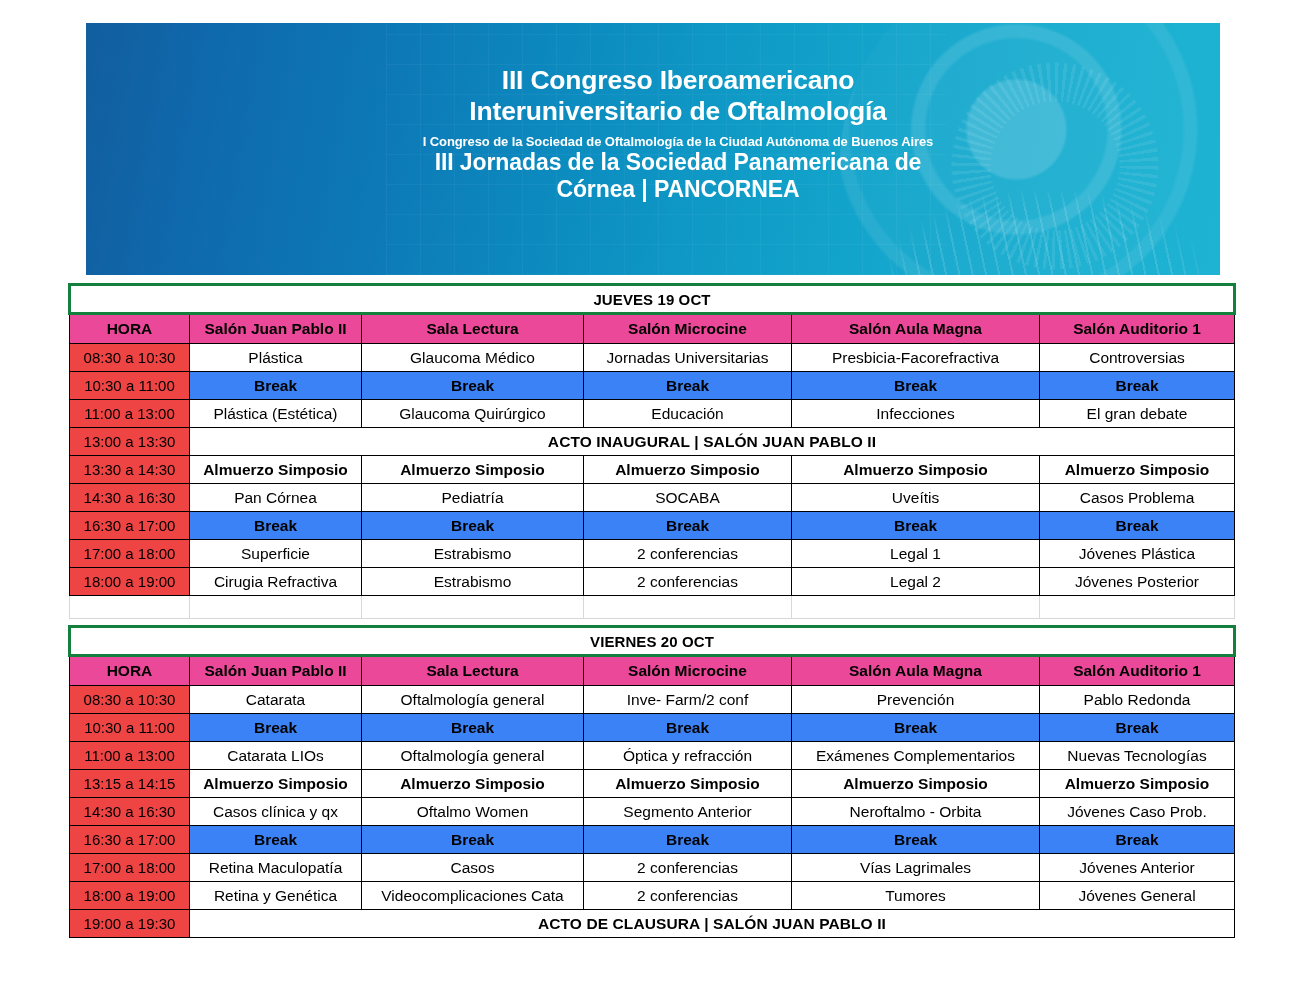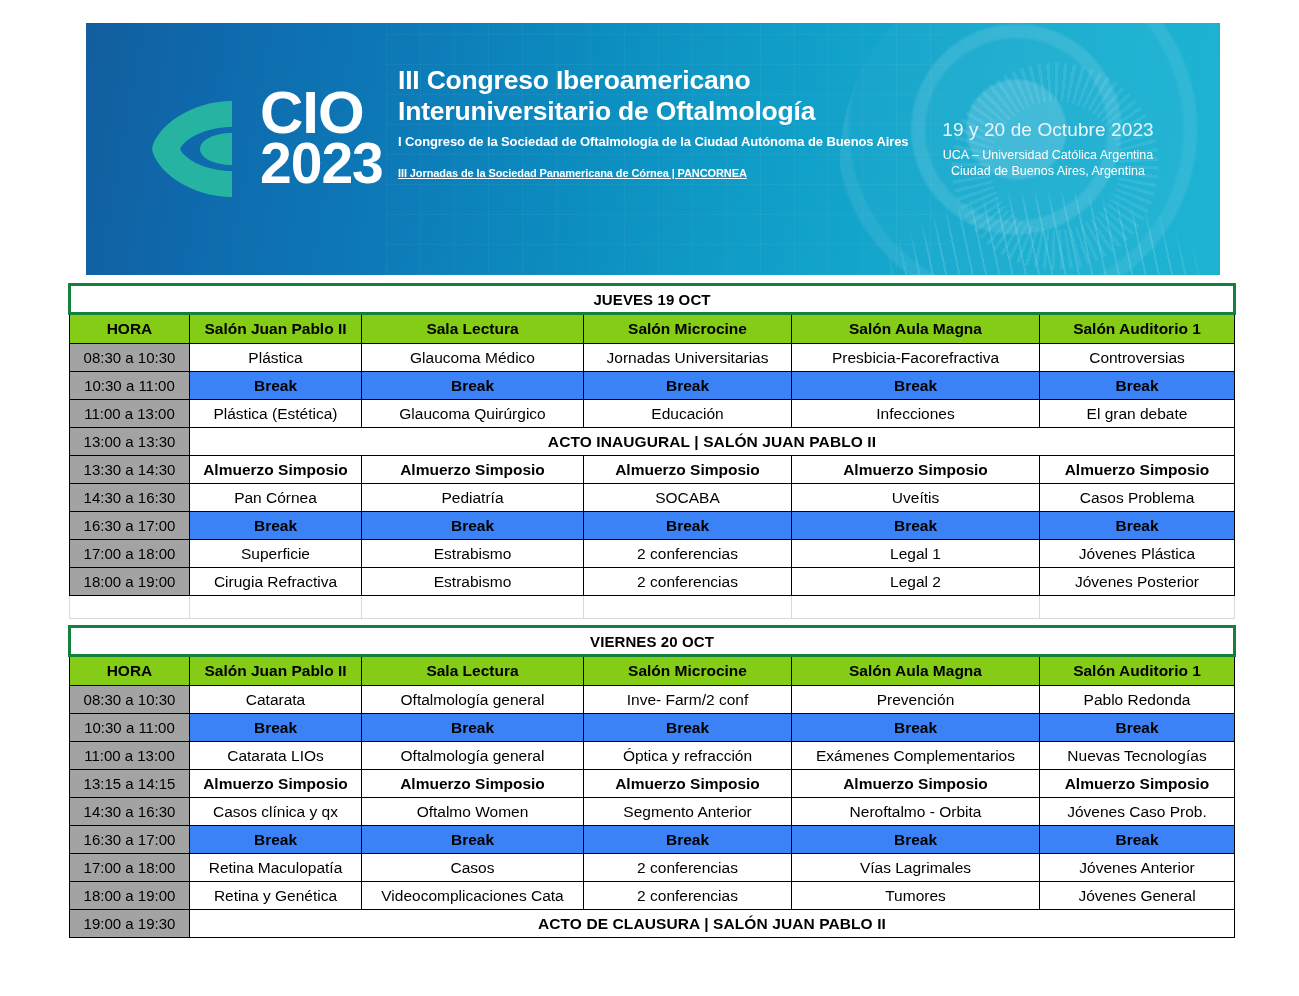--- a/index.html
+++ b/index.html
@@ -112,41 +112,41 @@
   }
   .logo-cio { font-size: 60px; display: block; }
   .logo-year { font-size: 57px; display: block; letter-spacing: -1px; }
 
   .banner-titles {
     position: absolute;
     left: 312px;
     top: 42px;
     width: 560px;
     color: #ffffff;
+    text-align: center;
   }
   .t-main {
     font-size: 26.5px;
     font-weight: bold;
     line-height: 1.17;
     letter-spacing: -0.2px;
   }
   .t-sub1 {
     font-size: 13px;
     font-weight: bold;
     line-height: 1.17;
     margin-top: 7px;
     letter-spacing: -0.1px;
   }
   .t-sub2 {
-    font-size: 11px;
+    font-size: 23px;
     font-weight: bold;
     line-height: 1.17;
-    margin-top: 18px;
+    margin-top: 0;
     letter-spacing: -0.1px;
-    text-decoration: underline;
   }
 
   .banner-right {
     position: absolute;
     right: 22px;
     top: 96px;
     width: 300px;
     text-align: center;
     color: #ffffff;
   }
@@ -193,29 +193,29 @@
   .col-e      { width: 195px; }
 
   td.day-title {
     border: 3px solid #15803d;
     font-weight: bold;
     font-size: 15px;
     height: 26px;
     letter-spacing: 0.1px;
   }
   td.colhead {
-    background: #84cc16;
+    background: #ec4899;
     font-weight: bold;
     border: 1.8px solid #000000;
     height: 28px;
     font-size: 15.5px;
     text-align: center;
   }
   td.hora {
-    background: #a3a3a3;
+    background: #ef4444;
     font-size: 15px;
   }
   td.brk {
     background: #3b82f6;
     font-weight: bold;
   }
   td.bold {
     font-weight: bold;
   }
   td.span-act {
@@ -230,45 +230,28 @@
 </style>
 </head>
 <body>
 
 <div class="banner">
   <div class="banner-grid"></div>
   <div class="banner-eye"></div>
   <div class="banner-eye2"></div>
   <div class="banner-lashes"></div>
 
-  <div class="logo-wrap">
-    <svg class="logo-mark" viewBox="0 0 108 104">
-      <path d="M82 4 C40 4 6 30 2 52 C6 74 40 100 82 100 L82 74 C58 74 36 64 30 52 C36 40 58 30 82 30 Z" fill="#26b3a2"></path>
-      <path d="M82 36 C64 36 50 43 50 52 C50 61 64 68 82 68 Z" fill="#26b3a2"></path>
-    </svg>
-    <div class="logo-text">
-      <span class="logo-cio">CIO</span>
-      <span class="logo-year">2023</span>
-    </div>
-  </div>
 
   <div class="banner-titles">
     <div class="t-main">III Congreso Iberoamericano</div>
     <div class="t-main">Interuniversitario de Oftalmología</div>
     <div class="t-sub1">I Congreso de la Sociedad de Oftalmología de la Ciudad Autónoma de Buenos Aires</div>
     <div class="t-sub2">III Jornadas de la Sociedad Panamericana de Córnea | PANCORNEA</div>
   </div>
 
-  <div class="banner-right">
-    <div class="br-date">19 y 20 de Octubre 2023</div>
-    <div class="br-venue">
-      <div>UCA – Universidad Católica Argentina</div>
-      <div>Ciudad de Buenos Aires, Argentina</div>
-    </div>
-  </div>
 </div>
 
 <table class="sched" id="table-thursday">
   <colgroup>
     <col class="col-hora">
       <col class="col-a">
       <col class="col-b">
       <col class="col-c">
       <col class="col-d">
       <col class="col-e">

